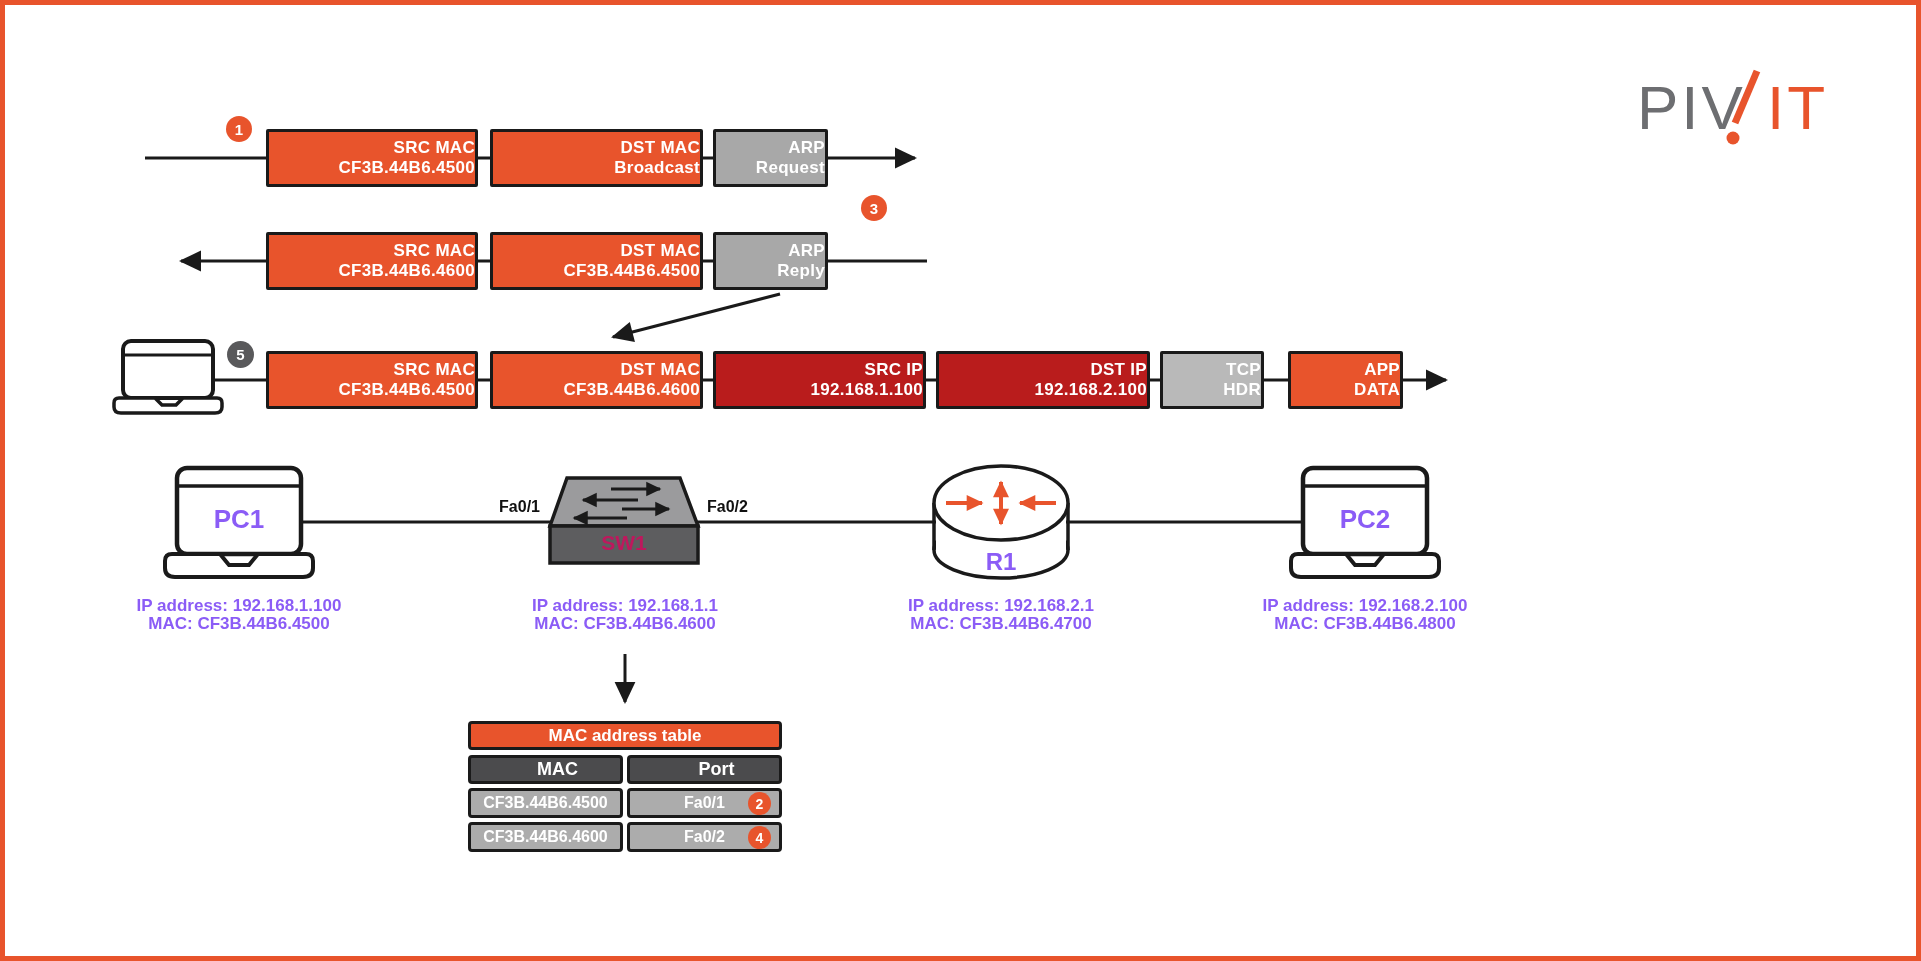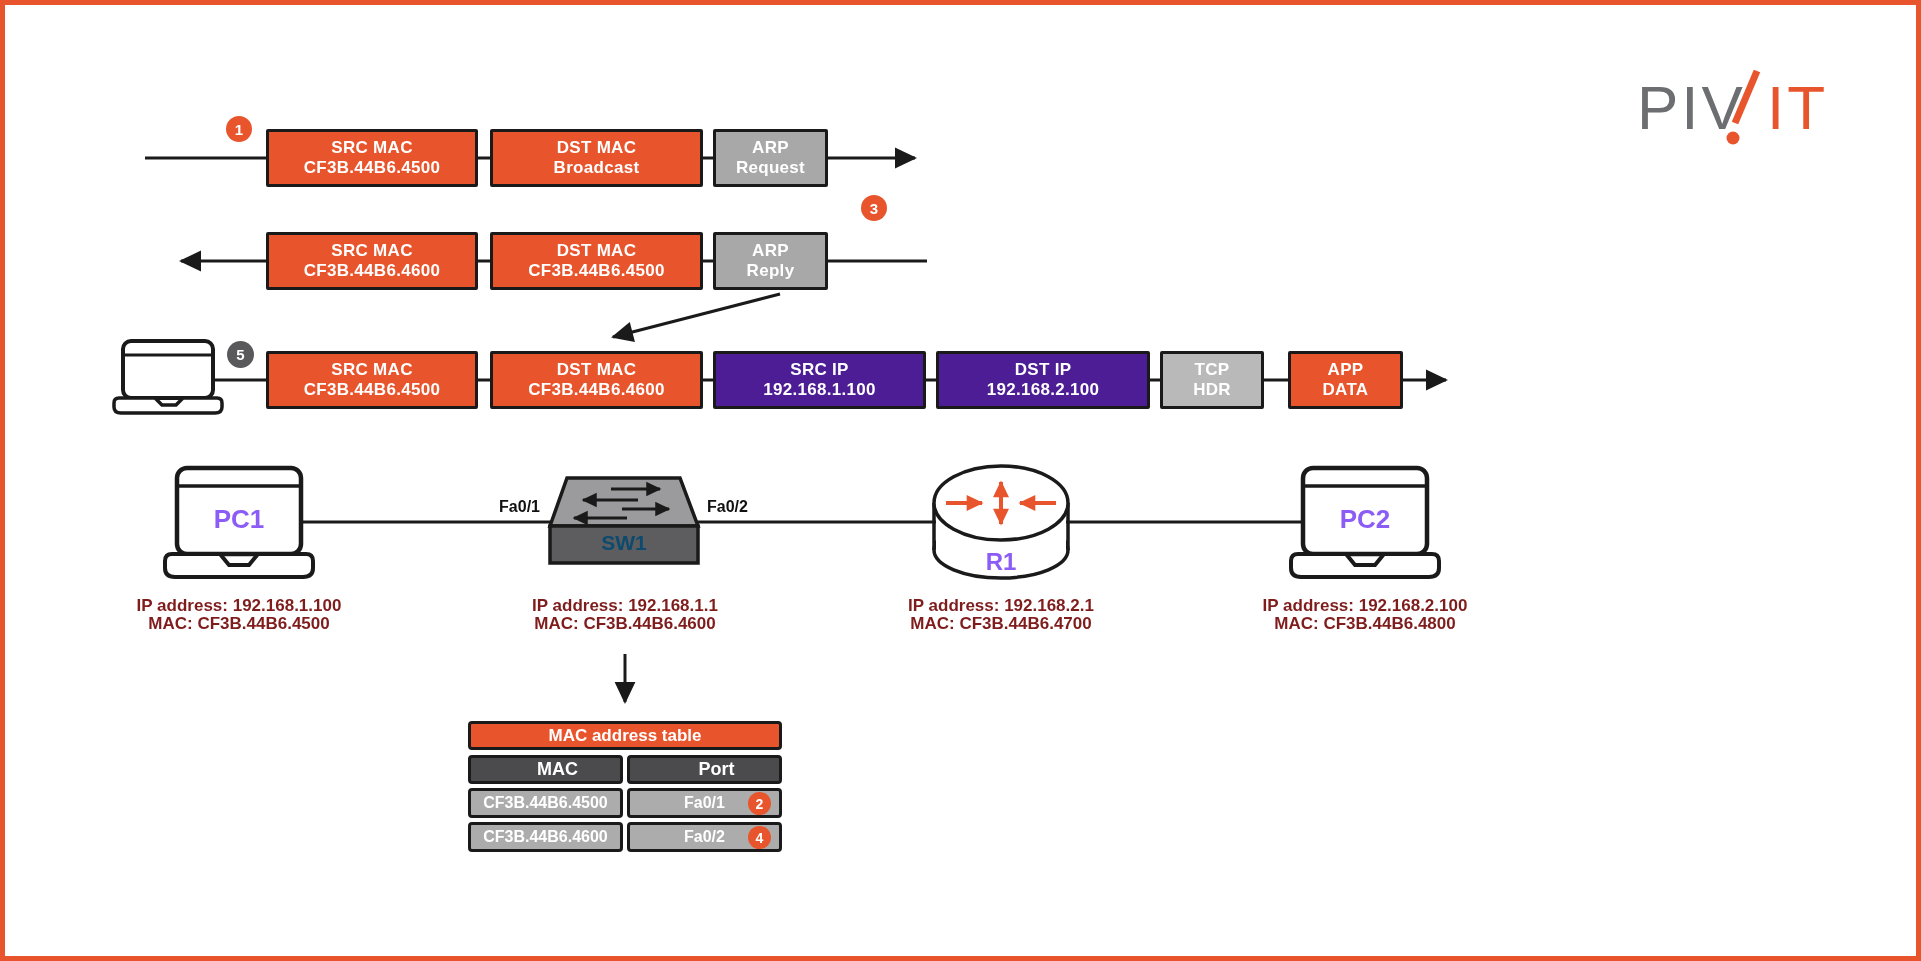--- a/index.html
+++ b/index.html
@@ -1,36 +1,36 @@
 <!DOCTYPE html>
 <html><head>
 <meta charset="utf-8">
 <style>
   html,body{margin:0;padding:0;background:#fff;}
   .canvas{position:relative;width:1921px;height:961px;background:#ffffff;
     border:5px solid #E8542C;box-sizing:border-box;overflow:hidden;
     font-family:"Liberation Sans","DejaVu Sans",sans-serif;}
   svg.underlay{position:absolute;left:0;top:0;z-index:1;}
   .fbox{position:absolute;z-index:2;height:58px;box-sizing:border-box;border:3px solid #1A1A1A;
-    border-radius:2px;display:flex;flex-direction:column;align-items:center;justify-content:center;
+    border-radius:2px;display:flex;flex-direction:column;align-items:flex-end;justify-content:center;
     color:#fff;font-weight:700;font-size:17px;line-height:20px;letter-spacing:.3px;text-align:center;}
   .fbox.orange{background:#E8542C;}
   .fbox.gray{background:#A8A8A8;}
-  .fbox.dark{background:#4c1d95;}
+  .fbox.dark{background:#b91c1c;}
   .fbox.ltgray{background:#B9B9B9;}
   .badge{position:absolute;z-index:3;border-radius:50%;color:#fff;font-weight:700;
     display:flex;align-items:center;justify-content:center;}
   .badge.orange{background:#E8542C;}
   .badge.graybg{background:#59595B;}
   .b26{width:26px;height:26px;font-size:15px;}
   .b23{width:23px;height:23px;font-size:14px;}
   .devname{position:absolute;z-index:3;text-align:center;font-weight:700;color:#8b5cf6;}
   .portlabel{position:absolute;z-index:3;font-size:16px;font-weight:700;color:#111;}
   .devlabel{position:absolute;z-index:3;width:300px;text-align:center;font-size:17px;
-    font-weight:700;color:#7f1d1d;line-height:18px;}
+    font-weight:700;color:#8b5cf6;line-height:18px;}
   .tcell{position:absolute;z-index:2;box-sizing:border-box;border:3px solid #1A1A1A;border-radius:4px;
     display:flex;align-items:center;justify-content:center;color:#fff;font-weight:700;}
   .tcell.thead{background:#E8542C;font-size:17px;}
   .tcell.tcol{background:#4B4B4D;font-size:18px;padding-left:24px;}
   .tcell.trow{background:#ACACAC;font-size:16px;}
   .logo{position:absolute;z-index:3;}
   .logo text{font-family:"Liberation Sans","DejaVu Sans",sans-serif;font-size:62px;
     font-weight:500;letter-spacing:3px;}
   .logo .lg{fill:#6D6E71;}
   .logo .lo{fill:#E8542C;}
@@ -156,21 +156,21 @@
   <div class="fbox ltgray" style="left:1155px;top:346px;width:104px">
     <div>TCP</div>
     <div>HDR</div>
   </div>
   <div class="fbox orange" style="left:1283px;top:346px;width:115px">
     <div>APP</div>
     <div>DATA</div>
   </div>
 
   <div class="devname" style="left:172px;top:499px;width:124px;font-size:26px">PC1</div>
-  <div class="devname" style="left:545px;top:526px;width:148px;font-size:21px;color:#0c4a6e">SW1</div>
+  <div class="devname" style="left:545px;top:526px;width:148px;font-size:21px;color:#be185d">SW1</div>
   <div class="devname" style="left:966px;top:543px;width:60px;font-size:24px">R1</div>
   <div class="devname" style="left:1298px;top:499px;width:124px;font-size:26px">PC2</div>
 
   <div class="portlabel" style="left:455px;top:493px;width:80px;text-align:right">Fa0/1</div>
   <div class="portlabel" style="left:702px;top:493px;width:80px;text-align:left">Fa0/2</div>
 
   <div class="devlabel" style="left:84px;top:592px">
     <div>IP address: 192.168.1.100</div>
     <div>MAC: CF3B.44B6.4500</div>
   </div>

